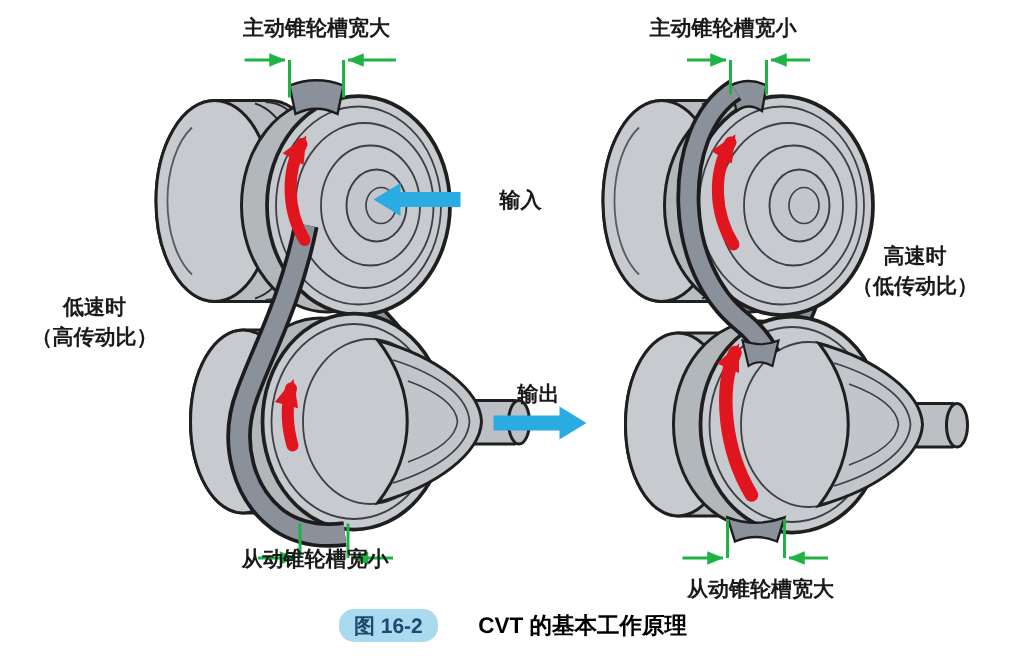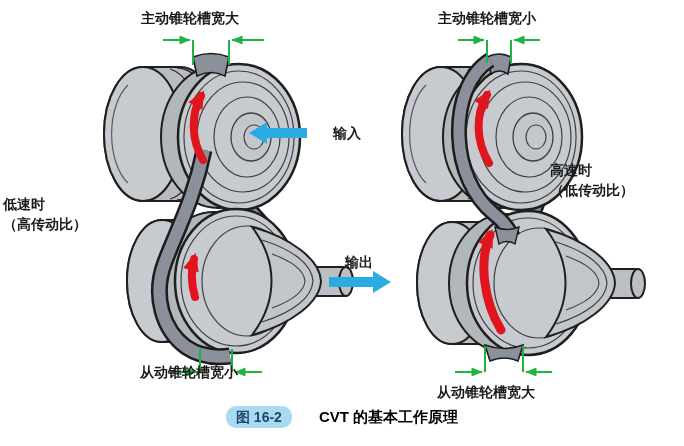--- a/index.html
+++ b/index.html
@@ -2,21 +2,21 @@
 <html><head>
 <meta charset="utf-8">
 <style>
   html,body{margin:0;padding:0;background:#ffffff;}
   #stage{
     position:relative;width:684px;height:446px;background:#ffffff;overflow:hidden;
     font-family:"Liberation Sans","DejaVu Sans",sans-serif;color:#1a1a1a;
   }
   #diagram-svg{position:absolute;left:0;top:0;}
   .lbl{position:absolute;font-size:14px;font-weight:700;color:#1a1a1a;
-       text-align:left;line-height:20px;white-space:nowrap;}
+       text-align:center;line-height:20px;white-space:nowrap;}
   .caption-row{position:absolute;left:0;right:0;top:406px;display:flex;
        justify-content:center;align-items:center;gap:2px;}
   .caption-badge{background:#a9daef;color:#1b4a6e;font-size:14px;font-weight:700;
        padding:2px 10px;border-radius:10px;line-height:18px;}
   .caption-title{font-size:15px;font-weight:700;color:#000;margin-left:25px;}
 </style>
 </head>
 <body>
 
 <div id="stage">
@@ -153,21 +153,21 @@
   <g stroke="#1fb345" stroke-width="2">
     <line x1="455" y1="372" x2="482" y2="372" marker-end="url(#mg)"></line>
     <line x1="552" y1="372" x2="526" y2="372" marker-end="url(#mg)"></line>
     <line x1="485" y1="346" x2="485" y2="372"></line>
     <line x1="523" y1="346" x2="523" y2="372"></line>
   </g>
 </svg>
 
 <div class="lbl" style="left:141px;top:8px;width:140px;">主动锥轮槽宽大</div>
 
-<div class="lbl" style="left:438px;top:8px;width:140px;">主动锥轮槽宽小</div>
+<div class="lbl" style="left:412px;top:8px;width:140px;">主动锥轮槽宽小</div>
 
 <div class="lbl" style="left:550px;top:160px;width:120px;">
   <div>高速时</div>
   <div>（低传动比）</div>
 </div>
 
 <div class="lbl" style="left:3px;top:194px;width:120px;">
   <div>低速时</div>
   <div>（高传动比）</div>
 </div>

